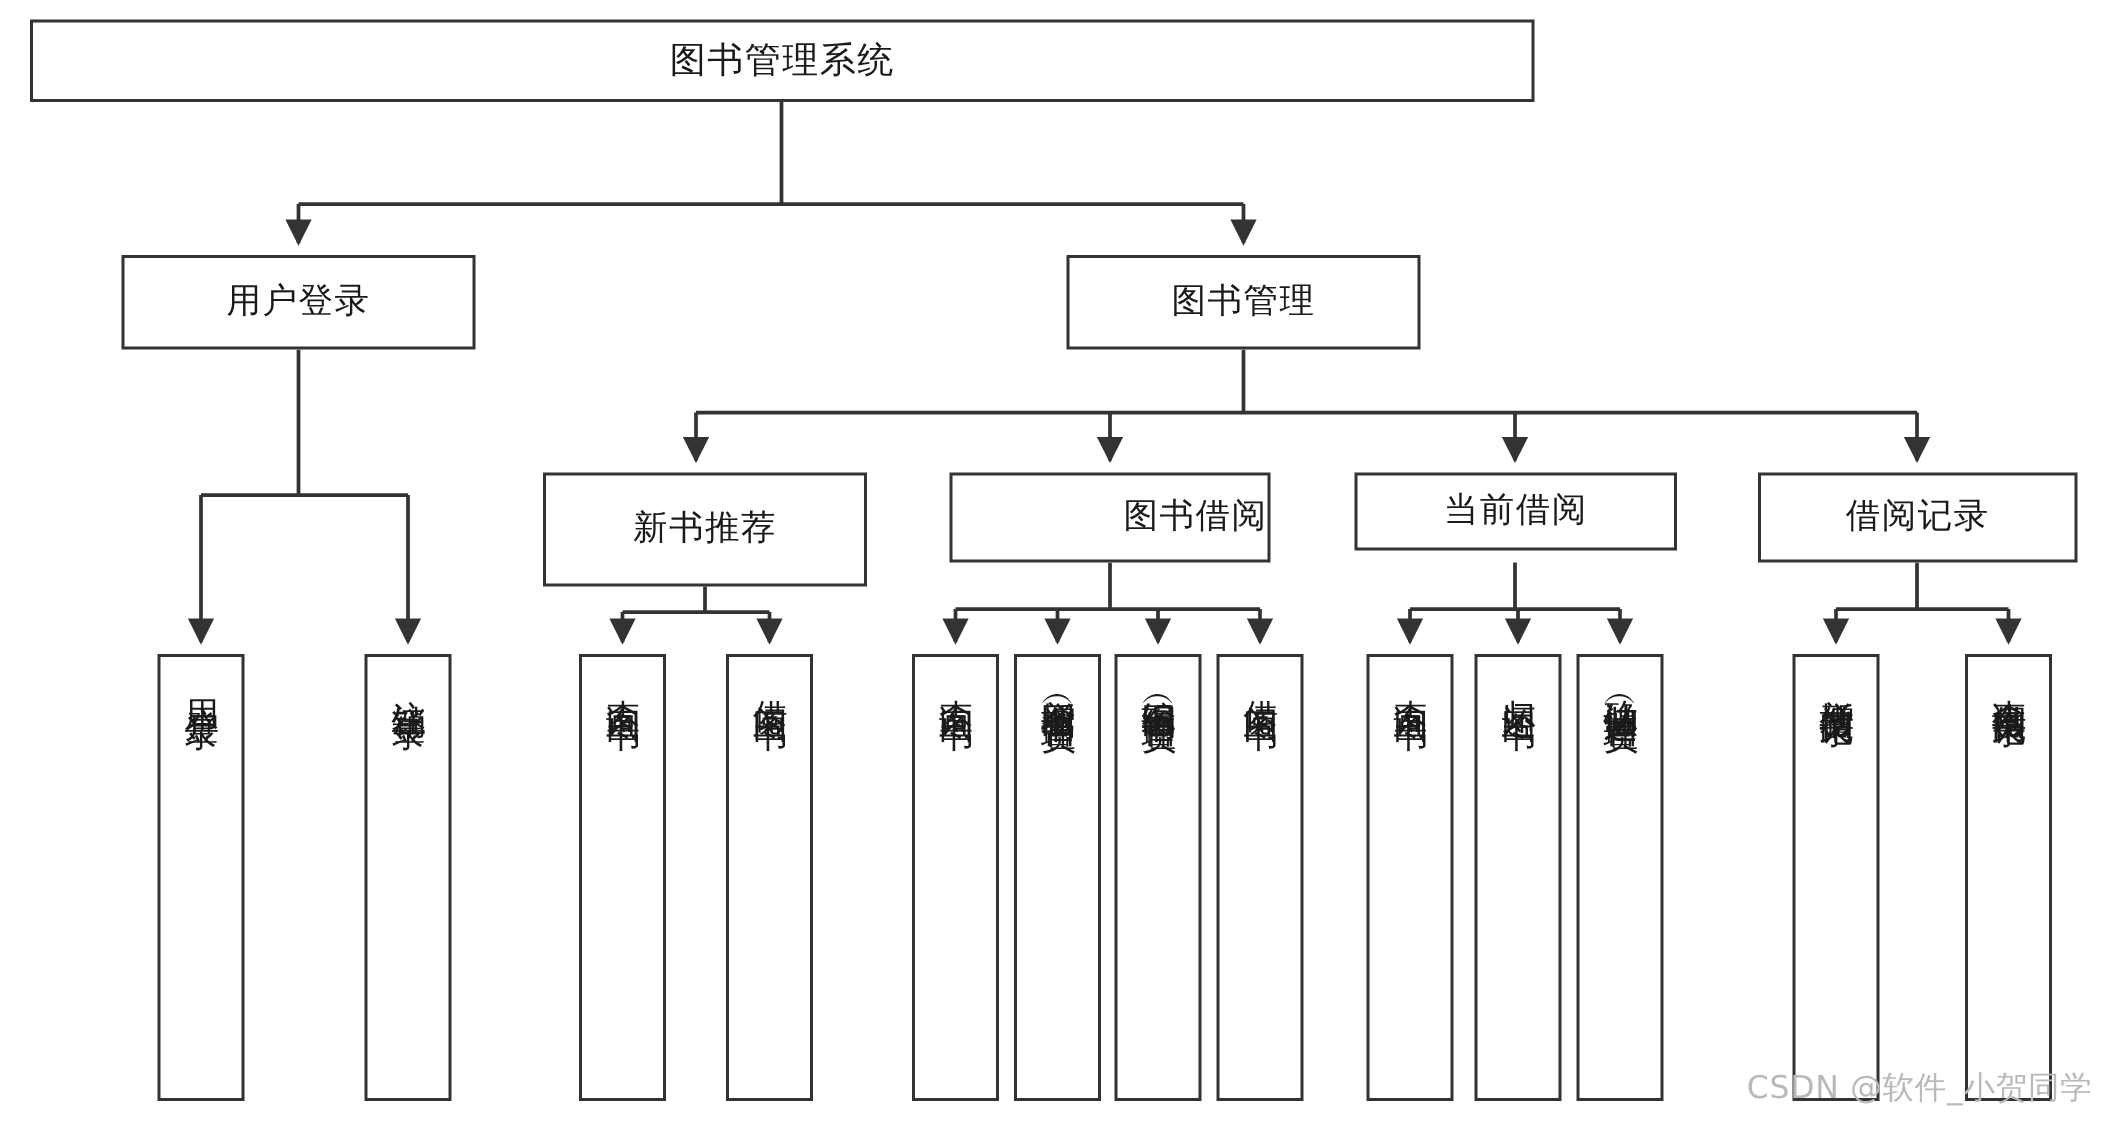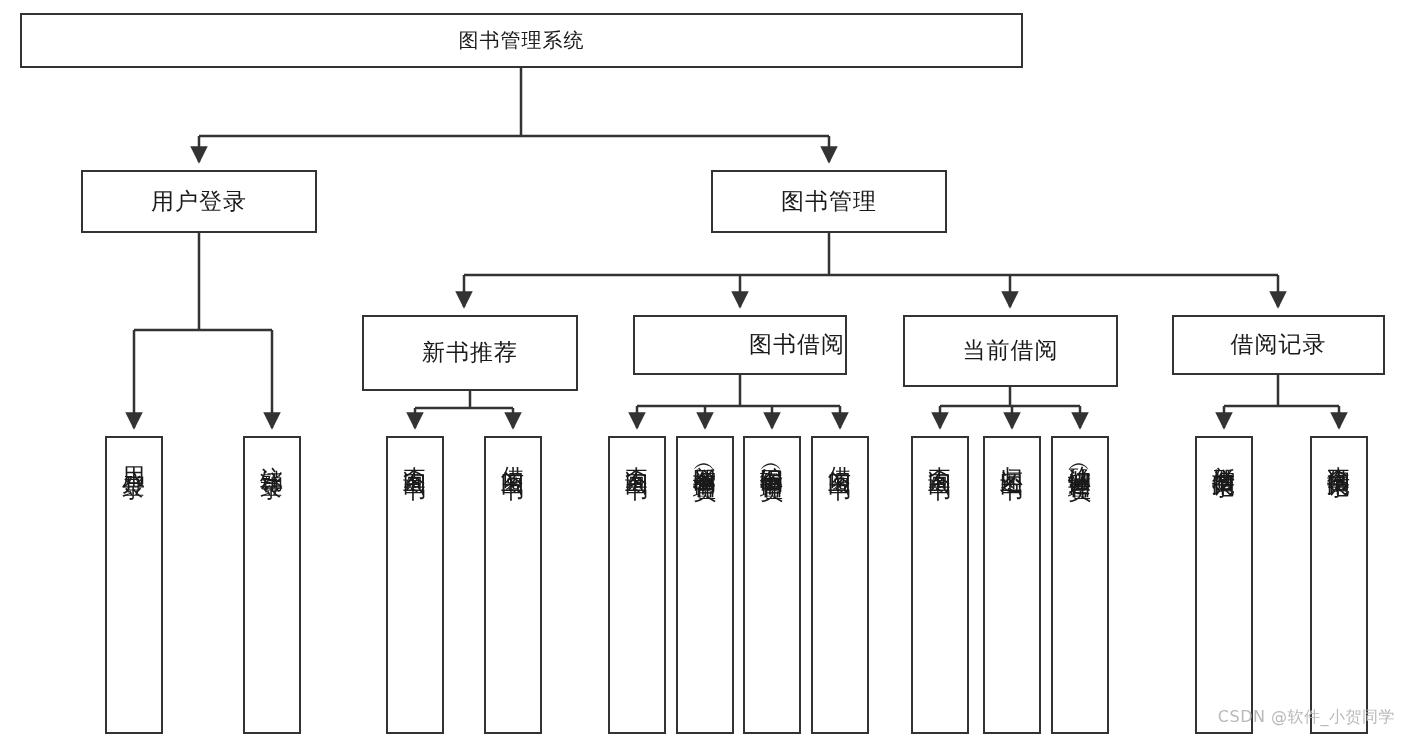--- a/index.html
+++ b/index.html
@@ -24,21 +24,21 @@
     color:#1a1a1a;
   }
   .node .lbl{
     display:block;
     text-align:center;
     line-height:1.18;
     white-space:nowrap;
   }
   
   .h-node .lbl{font-size:23px;letter-spacing:1px;}
-  .root .lbl{font-size:20px;letter-spacing:1px;}
+  .root .lbl{font-size:24px;letter-spacing:1px;}
 
   
   .v-node{
     align-items:flex-start;
     justify-content:center;
     padding-top:10px;
   }
   .v-node .lbl{
     writing-mode:vertical-rl;
     text-orientation:upright;
@@ -46,22 +46,22 @@
     line-height:1.05;
     letter-spacing:4px;
     white-space:nowrap;
     text-align:center;
   }
   .v-node.tall-label .lbl{letter-spacing:2px;}
 
   .watermark{
     position:absolute;
     right:10px;
-    bottom:19px;
-    font-size:16px;
+    bottom:8px;
+    font-size:21px;
     color:#b9b9b9;
     letter-spacing:0.5px;
     white-space:nowrap;
     user-select:none;
   }
 </style>
 </head>
 <body>
 
 <div id="canvas">
@@ -126,21 +126,21 @@
   <div class="node h-node" style="left: 711px; top: 170px; width: 236px; height: 63px;">
     <span class="lbl">图书管理</span>
   </div>
 
   <div class="node h-node" style="left: 362px; top: 315px; width: 216px; height: 76px;">
     <span class="lbl">新书推荐</span>
   </div>
   <div class="node h-node" style="left: 633px; top: 315px; width: 214px; height: 60px; justify-content: flex-end;">
     <span class="lbl">图书借阅</span>
   </div>
-  <div class="node h-node" style="left: 903px; top: 315px; width: 215px; height: 72px;">
+  <div class="node h-node" style="left: 903px; top: 315px; width: 215px; height: 52px;">
     <span class="lbl">当前借阅</span>
   </div>
   <div class="node h-node" style="left: 1172px; top: 315px; width: 213px; height: 60px;">
     <span class="lbl">借阅记录</span>
   </div>
 
   <div class="node v-node" style="left: 105px; top: 436px; width: 58px; height: 298px;">
     <span class="lbl">用户登录</span>
   </div>
   <div class="node v-node" style="left: 243px; top: 436px; width: 58px; height: 298px;">

